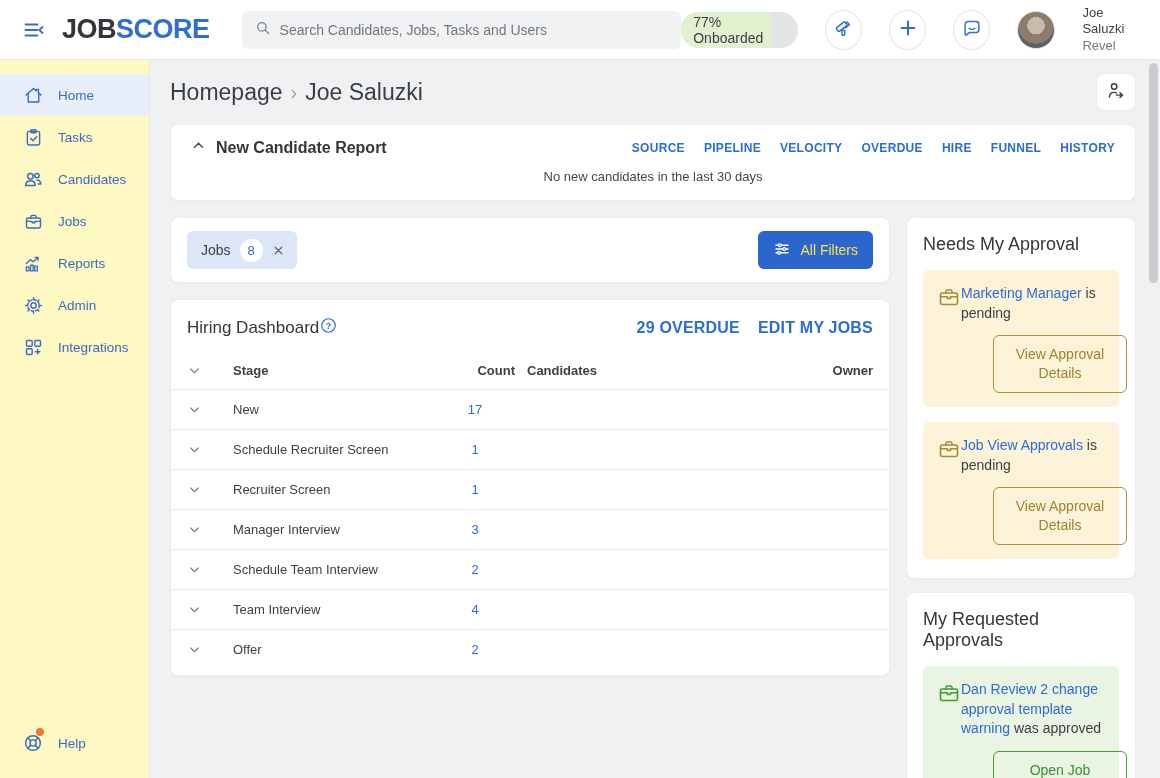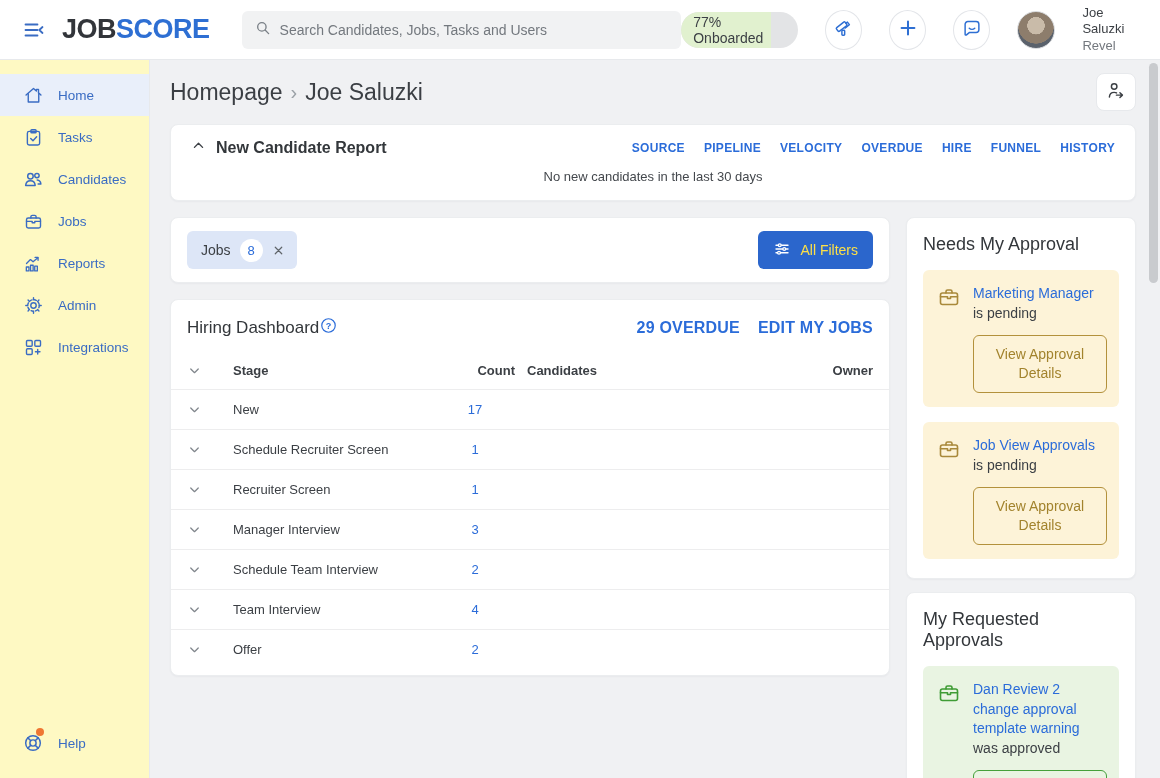--- a/index.html
+++ b/index.html
@@ -83,25 +83,25 @@
   .row-chevron { background:none; border:none; cursor:pointer; display:flex; align-items:center; }
   .td-count { text-align:center; }
   .td-count a { color:#2b6cd9; text-decoration:none; cursor:pointer; }
 
   
   .approval-panel { padding:16px 16px 4px 16px; margin-bottom:13px; }
   .approval-title { font-size:18px; font-weight:500; color:#33373b; margin-bottom:15px; }
   .acard { border-radius:6px; padding:14px 12px 14px 14px; margin-bottom:15px; }
   .acard.yellow { background:#fdf3d8; }
   .acard.green { background:#e9f4e2; }
-  .acard-top { display:flex; gap:12px; align-items:flex-start; }
+  .acard-top { display:flex; gap:0; align-items:flex-start; }
   .acard-icon { flex-shrink:0; margin-top:1px; }
   .acard-text { font-size:14px; line-height:1.4; color:#3b3f44; }
   .acard-text a { color:#2b6cd9; text-decoration:none; cursor:pointer; }
-  .acard-btn { display:block; margin:12px 0 0 36px; width:calc(100% - 36px); background:transparent; border-radius:6px; padding:9px 8px; font-size:14px; cursor:pointer; font-family:"Liberation Sans", sans-serif; line-height:1.35; }
+  .acard-btn { display:block; margin:12px 0 0 56px; width:calc(100% - 36px); background:transparent; border-radius:6px; padding:9px 8px; font-size:14px; cursor:pointer; font-family:"Liberation Sans", sans-serif; line-height:1.35; }
   .acard.yellow .acard-btn { border:1px solid #b3913c; color:#a2832d; }
   .acard.green .acard-btn { border:1px solid #45a03a; color:#3c8f33; }
 
   
   .vscroll { position:absolute; right:2px; top:63px; width:9px; height:712px; }
   .vscroll-thumb { width:9px; height:220px; background:#c9cbce; border-radius:5px; }
 </style>
 </head>
 <body>
 

